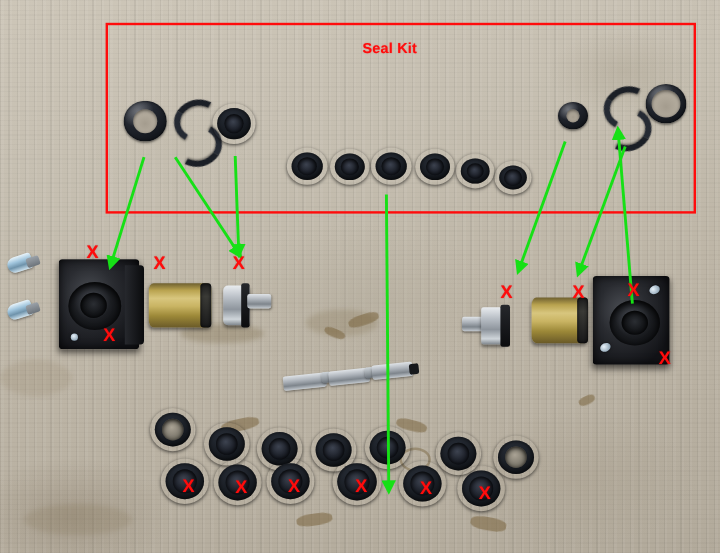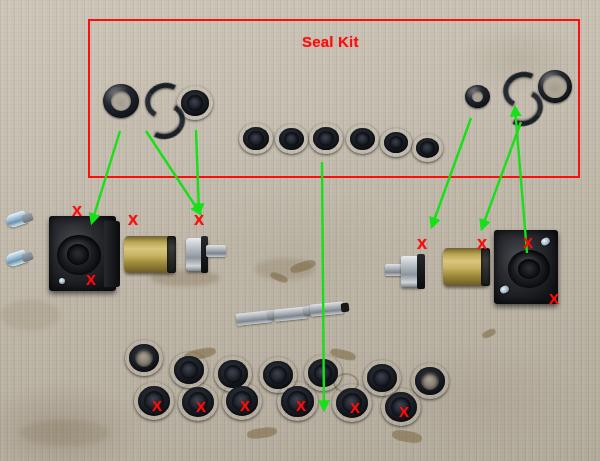--- a/index.html
+++ b/index.html
@@ -37,21 +37,21 @@
   .annot{position:absolute;left:0;top:0;width:600px;height:461px;}
   #kit-box{
     position:absolute;
     border:2px solid #ff0c0c;
     box-sizing:border-box;
   }
   #kit-label{
     position:absolute;
     color:#ff0c0c;
     font-weight:bold;
-    font-size:15px;
+    font-size:12px;
     letter-spacing:.2px;
     white-space:nowrap;
     text-shadow:0 0 1px rgba(255,12,12,.5);
   }
   .xmark{
     position:absolute;
     color:#fb1515;
     font-weight:bold;
     font-size:15px;
     line-height:15px;

